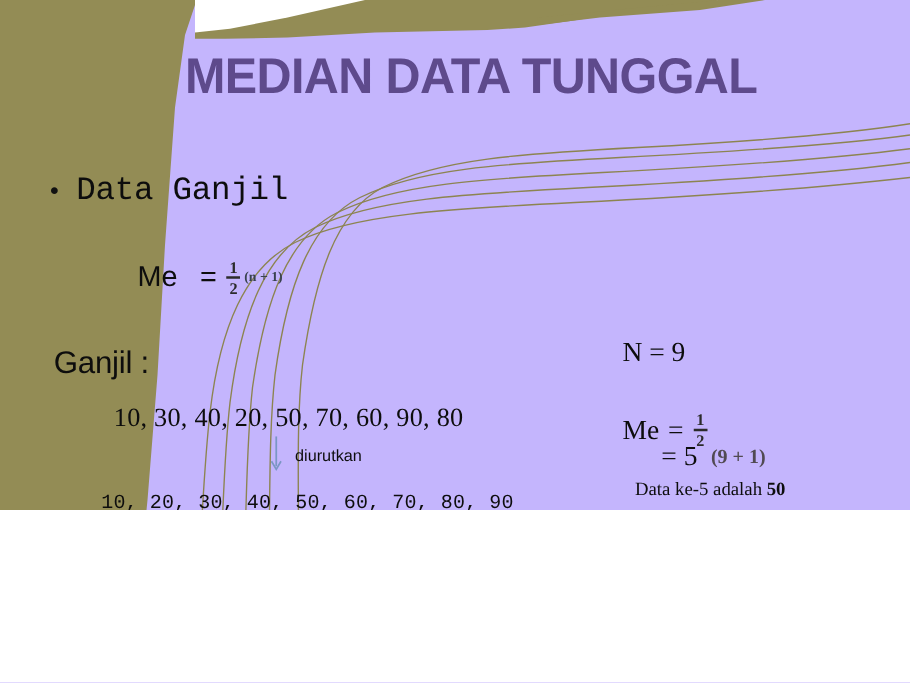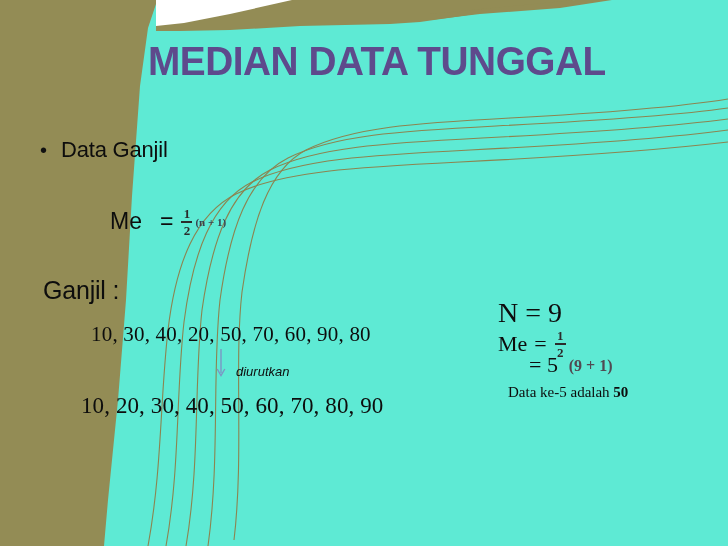--- a/index.html
+++ b/index.html
@@ -3,23 +3,23 @@
 <meta charset="utf-8">
 <style>
   html, body {
     margin: 0;
     padding: 0;
     background: #ffffff;
   }
   #slide {
     position: relative;
     width: 728px;
-    height: 546px;
+    height: 408px;
     overflow: hidden;
-    background: #5eead4;
+    background: #c4b5fd;
     font-family: "Liberation Sans", sans-serif;
   }
   #bg-svg {
     position: absolute;
     left: 0;
     top: 0;
     width: 728px;
     height: 546px;
   }
   .layer {
@@ -55,22 +55,22 @@
     align-items: baseline;
     white-space: nowrap;
   }
   #bullet-dot {
     font-size: 20px;
     color: #111111;
     line-height: 1;
     margin-right: 14px;
   }
   #bullet-text {
-    font-family: Liberation Sans, sans-serif;
-    font-size: 22px;
+    font-family: Liberation Mono, monospace;
+    font-size: 26px;
     color: #0d0d0d;
     letter-spacing: -0.2px;
   }
 
   
   #formula-main {
     position: absolute;
     left: 110px;
     top: 207px;
     display: flex;
@@ -140,50 +140,49 @@
     font-size: 21px;
     color: #0d0d0d;
     white-space: nowrap;
     letter-spacing: 0.2px;
   }
   #arrow-wrap {
     position: absolute;
     left: 215px;
     top: 349px;
     display: flex;
-    align-items: flex-end;
-    white-space: nowrap;
-    font-style: italic;
+    align-items: center;
+    white-space: nowrap;
   }
   #arrow-svg { display: block; }
   #arrow-label {
     font-family: "Liberation Sans", sans-serif;
     font-size: 13px;
     color: #0d0d0d;
     margin-left: 9px;
     margin-top: 1px;
   }
   #data-sorted {
     position: absolute;
     left: 81px;
     top: 393px;
-    font-family: Liberation Serif, serif;
-    font-size: 23px;
+    font-family: Liberation Mono, monospace;
+    font-size: 16px;
     color: #0d0d0d;
     white-space: nowrap;
     letter-spacing: 0.1px;
   }
 
   
   #calc-n {
     position: absolute;
     left: 498px;
-    top: 297px;
-    font-family: "Liberation Serif", serif;
-    font-size: 28px;
+    top: 269px;
+    font-family: "Liberation Serif", serif;
+    font-size: 22px;
     color: #0d0d0d;
     white-space: nowrap;
   }
   #calc-me {
     position: absolute;
     left: 498px;
     top: 313px;
     display: flex;
     align-items: center;
     white-space: nowrap;

